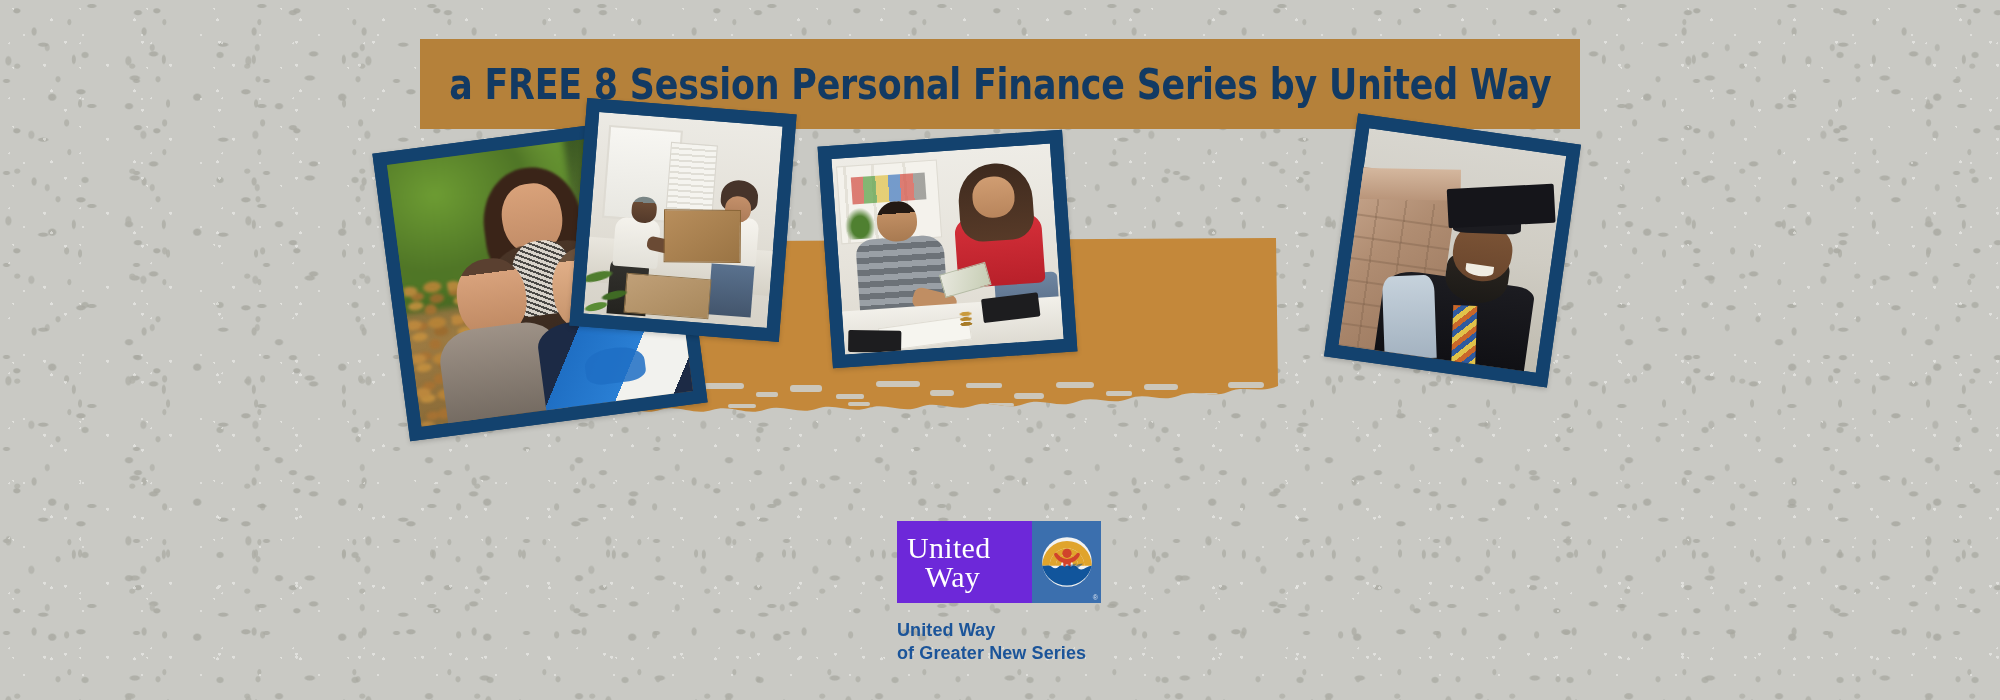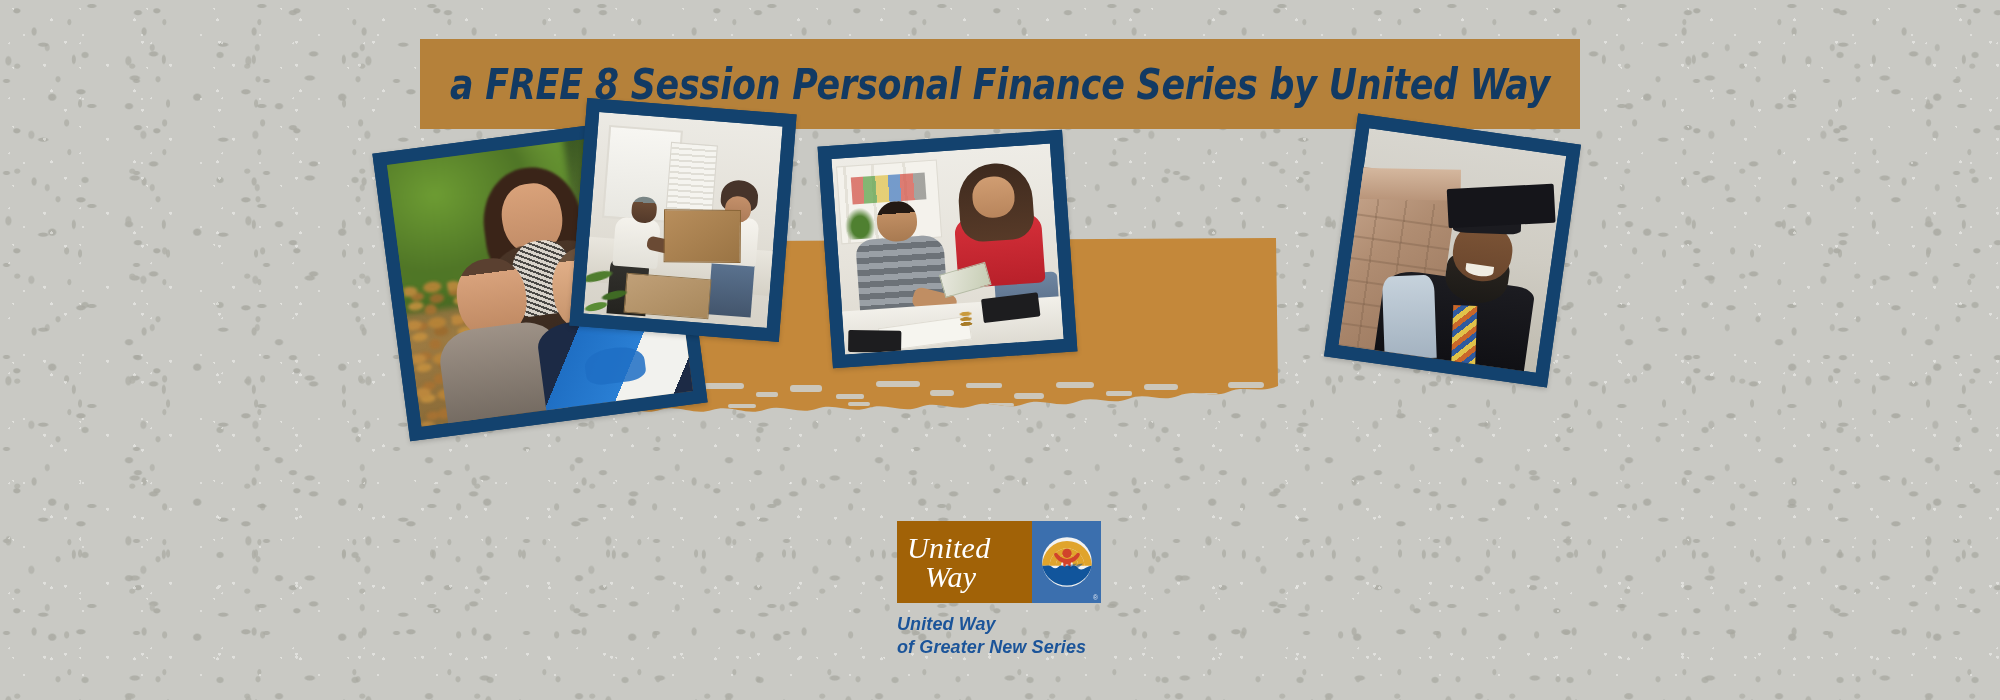--- a/index.html
+++ b/index.html
@@ -10,21 +10,20 @@
     overflow:hidden;
     font-family:"Liberation Sans", sans-serif;
   }
 
   
   #banner {
     position:relative;
     width:2000px; height:700px;
     background:#c9c9c4;
     overflow:hidden;
-    font-style:italic;
   }
   
   #bg-texture {
     position:absolute; inset:0;
     background-color:#c9cac5;
     background-image:
       radial-gradient(ellipse 7px 5px at 12% 9%,  rgba(168,168,160,.85) 40%, transparent 62%),
       radial-gradient(ellipse 5px 8px at 31% 21%, rgba(172,172,164,.8) 40%, transparent 62%),
       radial-gradient(ellipse 9px 4px at 54% 6%,  rgba(165,165,157,.75) 40%, transparent 62%),
       radial-gradient(ellipse 4px 6px at 73% 17%, rgba(176,176,168,.8) 40%, transparent 62%),
@@ -406,21 +405,21 @@
     left:897px; top:521px;
     z-index:7;
     text-align:left;
   }
   #logo-mark {
     display:flex;
     width:204px; height:82px;
     border:0;
   }
   #logo-wordmark {
-    background:#a16207;
+    background:#6d28d9;
     width:148px; height:82px;
     display:flex; flex-direction:column;
     justify-content:center;
     padding-left:10px;
   }
   .logo-word {
     color:#ffffff;
     font-family:"Liberation Serif","DejaVu Serif",serif;
     font-weight:normal;
     font-size:30px;
@@ -432,21 +431,21 @@
     background:#3b6fae;
     width:76px; height:82px;
     position:relative;
     display:flex; align-items:center; justify-content:center;
   }
   #logo-reg {
     position:absolute; right:3px; bottom:2px;
     color:#d8e2ef; font-size:7px;
   }
   #logo-caption {
-    margin-top:10px;
+    margin-top:16px;
     color:#1b5499;
     font-family:"Liberation Sans","DejaVu Sans",sans-serif;
     font-weight:bold;
     font-size:18px;
     line-height:1.28;
     letter-spacing:.1px;
   }
 </style>
 </head>
 <body>

